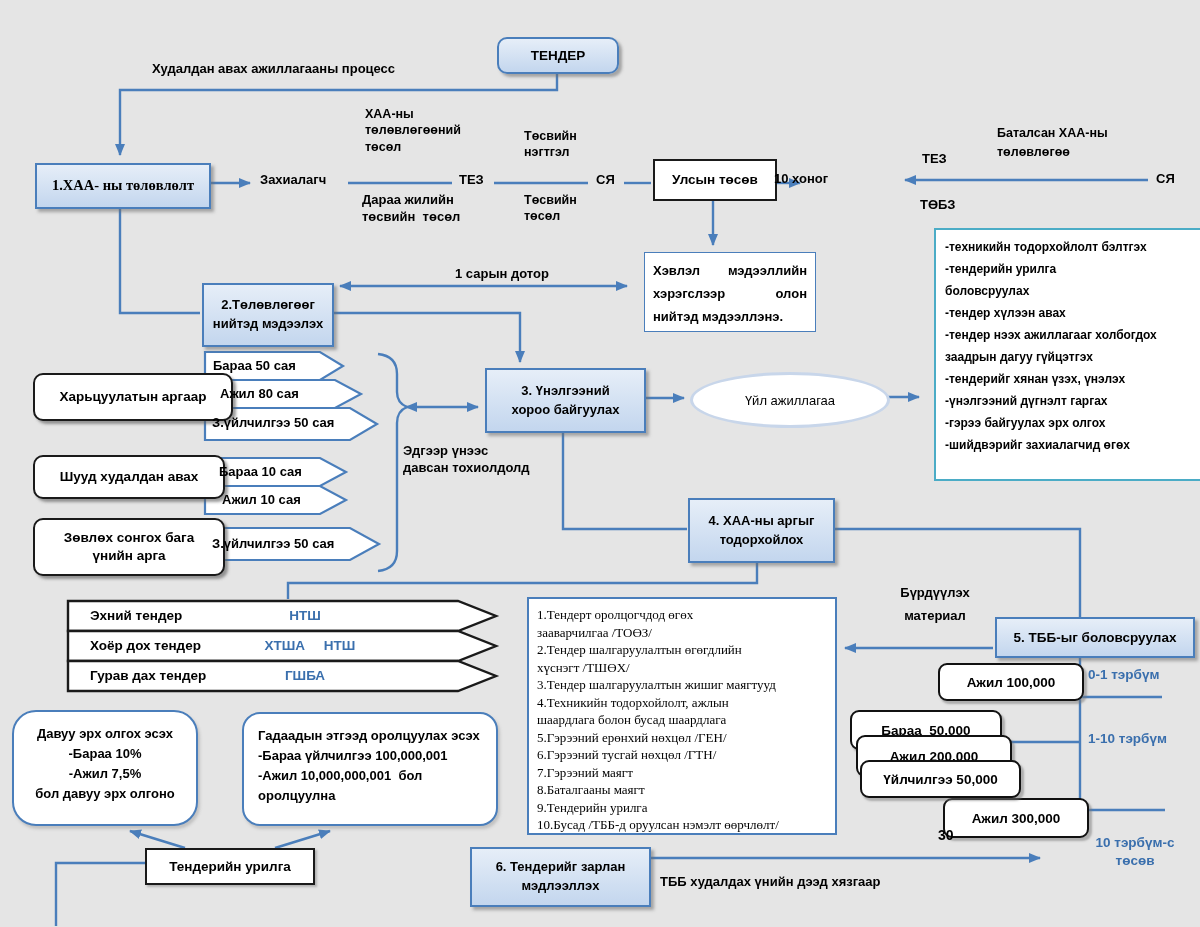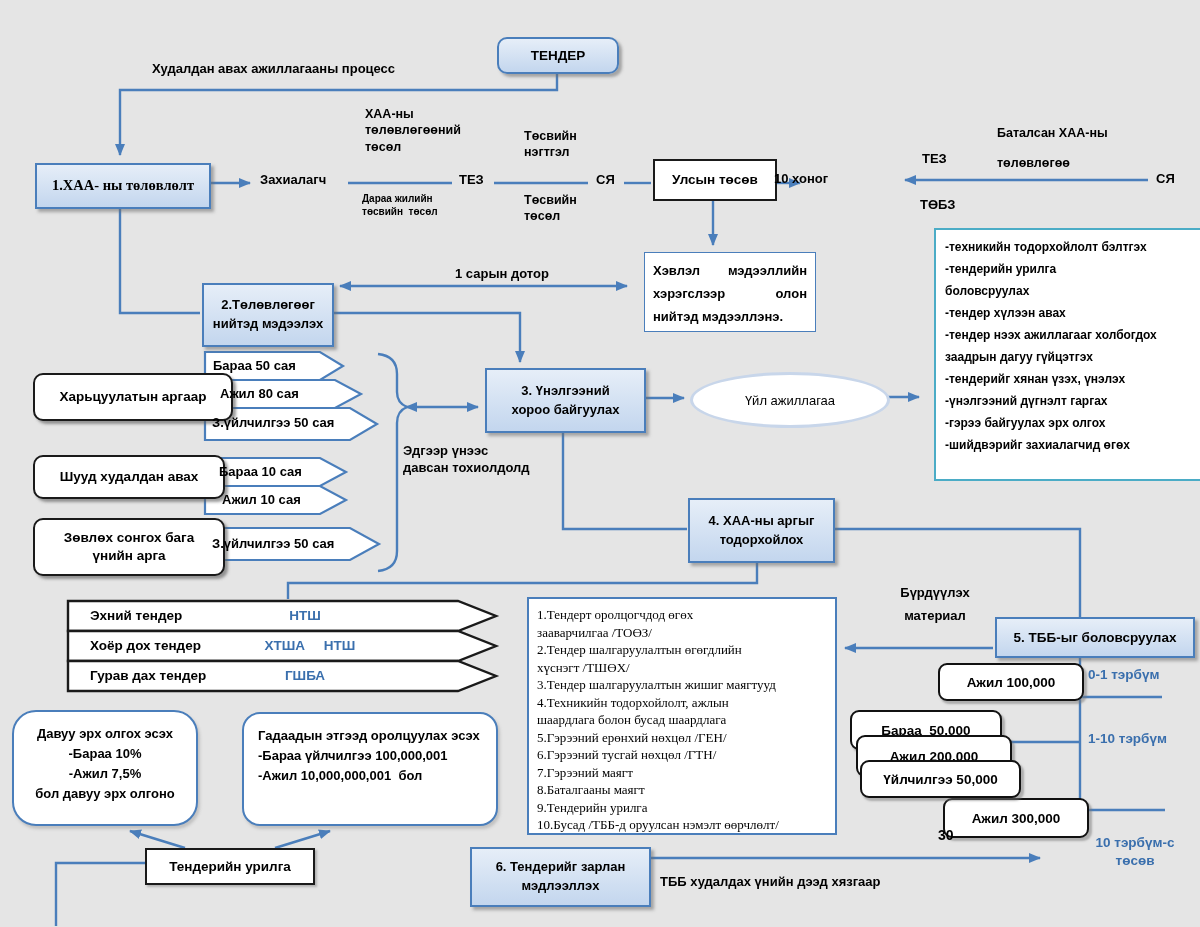--- a/index.html
+++ b/index.html
@@ -116,21 +116,21 @@
   <div class="bb serif" style="left:35px;top:163px;width:172px;height:42px;font-size:14.5px;">
     <div>1.ХАА- ны төлөвлөлт</div>
   </div>
 
   <div class="t" style="left:260px;top:172px;">Захиалагч</div>
   <div class="t" style="left:365px;top:106px;font-size:12.5px;">
     <div>ХАА-ны</div>
     <div>төлөвлөгөөний</div>
     <div>төсөл</div>
   </div>
-  <div class="t" style="left:362px;top:192px;font-size:10px;">
+  <div class="t" style="left:362px;top:192px;font-size:13px;">
     <div>Дараа жилийн</div>
     <div class="pre">төсвийн  төсөл</div>
   </div>
   <div class="t" style="left:459px;top:172px;">ТЕЗ</div>
   <div class="t" style="left:524px;top:128px;font-size:12.5px;">
     <div>Төсвийн</div>
     <div>нэгтгэл</div>
   </div>
   <div class="t" style="left:524px;top:192px;font-size:12.5px;">
     <div>Төсвийн</div>
@@ -139,21 +139,21 @@
   <div class="t" style="left:596px;top:172px;">СЯ</div>
 
   <div class="wb" style="left:653px;top:159px;width:120px;height:38px;">
     <div>Улсын төсөв</div>
   </div>
   <div class="t" style="left:774px;top:171px;">10 хоног</div>
 
   <div class="t" style="left:922px;top:151px;">ТЕЗ</div>
   <div class="t" style="left:997px;top:125px;font-size:12.5px;">
     <div>Баталсан ХАА-ны</div>
-    <div style="margin-top:14px">төлөвлөгөө</div>
+    <div style="margin-top:3px">төлөвлөгөө</div>
   </div>
   <div class="t" style="left:1156px;top:171px;">СЯ</div>
   <div class="t" style="left:920px;top:197px;">ТӨБЗ</div>
 
   <div class="bb" style="left:202px;top:283px;width:128px;height:60px;">
     <div>2.Төлөвлөгөөг</div>
     <div>нийтэд мэдээлэх</div>
   </div>
   <div class="t" style="left:455px;top:266px;width:120px;" class2="tc">1 сарын дотор</div>
   <div class="panel" style="left:635px;top:252px;width:172px;height:80px;border:1.6px solid #4a7ebb;padding:6px 8px;
@@ -267,20 +267,21 @@
   <div class="rb" style="left:12px;top:710px;width:186px;height:116px;border-radius:24px;text-align:center;padding-top:12px;box-sizing:border-box;">
     <div>Давуу эрх олгох эсэх</div>
     <div>-Бараа 10%</div>
     <div>-Ажил 7,5%</div>
     <div>бол давуу эрх олгоно</div>
   </div>
   <div class="rb" style="left:242px;top:712px;width:256px;height:114px;border-radius:18px;padding:12px 0 0 14px;box-sizing:border-box;">
     <div>Гадаадын этгээд оролцуулах эсэх</div>
     <div class="pre">-Бараа үйлчилгээ 100,000,001</div>
     <div class="pre">-Ажил 10,000,000,001  бол</div>
+    <div>оролцуулна</div>
   </div>
 
   <div class="wb" style="left:145px;top:848px;width:166px;height:33px;border-width:2px;box-shadow:2px 2px 2px rgba(130,130,130,.5);">
     <div>Тендерийн урилга</div>
   </div>
 
   <div class="bb" style="left:470px;top:847px;width:177px;height:56px;">
     <div>6. Тендерийг зарлан</div>
     <div>мэдлээллэх</div>
   </div>

